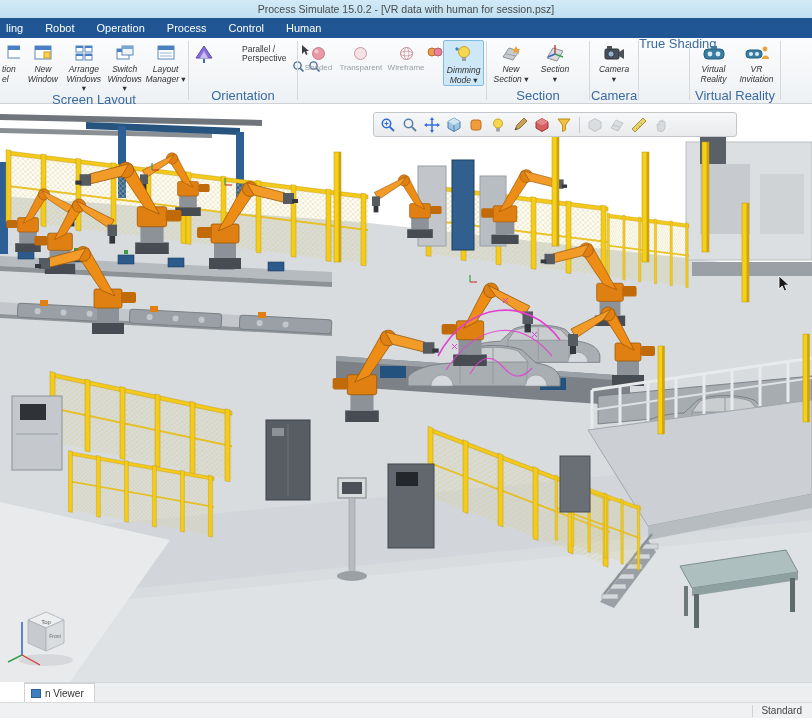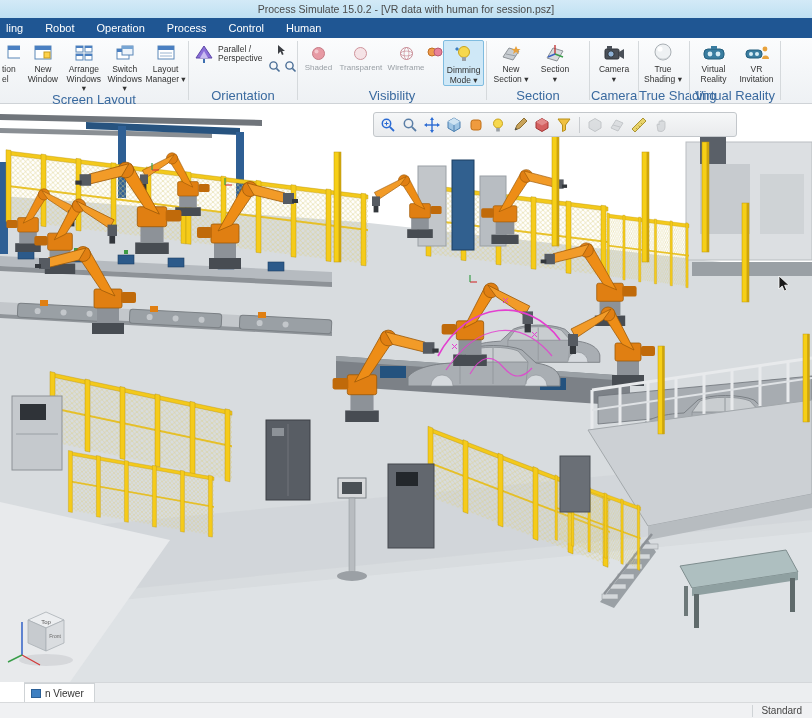--- a/index.html
+++ b/index.html
@@ -14,25 +14,25 @@
   .tab{padding:0 11px;display:flex;align-items:center;cursor:default;}
   .tab.cut{padding-left:6px;}
   
   .ribbon{height:66px;background:linear-gradient(#fbfcfd,#eef1f4);
     border-bottom:1px solid #cfd3d7;display:flex;align-items:stretch;}
   .rgroup{display:flex;flex-direction:column;}
   .rbuttons{flex:1;display:flex;align-items:flex-start;padding:2px 2px 0 2px;}
   .rlabel{height:13px;font-size:13px;color:#3a6a9f;text-align:center;line-height:12px;white-space:nowrap;}
   .rsep{width:1px;background:#d5d9dc;margin:3px 0;}
   .bbtn{width:44px;display:flex;flex-direction:column;align-items:center;
-    padding-top:1px;font-size:8.5px;line-height:9.5px;color:#333;text-align:center;border-radius:2px;}
+    padding-top:1px;font-size:8.5px;line-height:9.5px;color:#333;text-align:center;border-radius:2px;font-style:italic;}
   .bbtn .bicon{height:24px;display:flex;align-items:center;justify-content:center;}
   .bbtn.hl{background:#cfe8f7;border:1px solid #7fbce0;}
   .bbtn.cutbtn{width:22px;overflow:hidden;align-items:flex-start;}
-  .hbtn{display:flex;align-items:center;font-size:8.5px;line-height:9.5px;color:#333;padding:2px;}
+  .hbtn{display:flex;align-items:center;font-size:8.5px;line-height:9.5px;color:#333;padding:2px;gap:24px;}
   .hbtn .txt{display:flex;flex-direction:column;text-align:left;margin-left:3px;}
   .mini{width:40px;display:flex;flex-direction:column;align-items:center;
     font-size:8px;line-height:9px;color:#9aa0a6;padding-top:3px;}
   .mini .bicon{height:20px;display:flex;align-items:center;}
   .smallcol{display:flex;flex-direction:column;align-items:center;margin-left:2px;padding-top:2px;}
   .smallrow{display:flex;}
   .sbtn{width:16px;height:16px;display:flex;align-items:center;justify-content:center;}
   
   .viewport{position:relative;height:578px;background:#fff;overflow:hidden;}
   .scene{position:absolute;left:0;top:0;}
@@ -229,21 +229,20 @@
           <svg width="20" height="20">
               <circle cx="10" cy="8" r="5.5" fill="#f6d84e" stroke="#c9a31e"></circle>
               <rect x="8" y="13" width="4" height="4" fill="#9aa0a5"></rect>
               <polygon points="3,3 5,5 3,7 1,5" fill="#3d7fc1"></polygon>
             </svg>
         </span>
         <span class="bl">Dimming</span>
         <span class="bl">Mode ▾</span>
       </div>
     </div>
-    <div class="rlabel">Visibility</div>
   </div>
   <div class="rsep"></div>
 
   <div class="rgroup" style="width:102px">
     <div class="rbuttons">
       <div class="bbtn">
         <span class="bicon">
           <svg width="22" height="20">
               <polygon points="3,14 9,5 19,8 13,17" fill="#c8cdd2" stroke="#8d9297"></polygon>
               <line x1="6" y1="11" x2="16" y2="13" stroke="#9aa0a5"></line>
@@ -283,33 +282,20 @@
         </span>
         <span class="bl">Camera</span>
         <span class="bl">▾</span>
       </div>
     </div>
     <div class="rlabel">Camera</div>
   </div>
   <div class="rsep"></div>
 
   <div class="rgroup" style="width:50px">
-    <div class="rbuttons">
-      <div class="bbtn">
-        <span class="bicon">
-          <svg width="22" height="22">
-              <circle cx="11" cy="10" r="8" fill="#eef1f3" stroke="#aab0b5"></circle>
-              <circle cx="8" cy="7" r="2.6" fill="#ffffff"></circle>
-              <path d="M4,13 a8,8 0 0 0 14,0" fill="none" stroke="#c5cace"></path>
-            </svg>
-        </span>
-        <span class="bl">True</span>
-        <span class="bl">Shading ▾</span>
-      </div>
-    </div>
     <div class="rlabel">True Shading</div>
   </div>
   <div class="rsep"></div>
 
   <div class="rgroup" style="width:90px">
     <div class="rbuttons">
       <div class="bbtn">
         <span class="bicon">
           <svg width="24" height="20">
               <rect x="2" y="6" width="20" height="10" rx="4" fill="#3a7da0" stroke="#235e7d"></rect>

